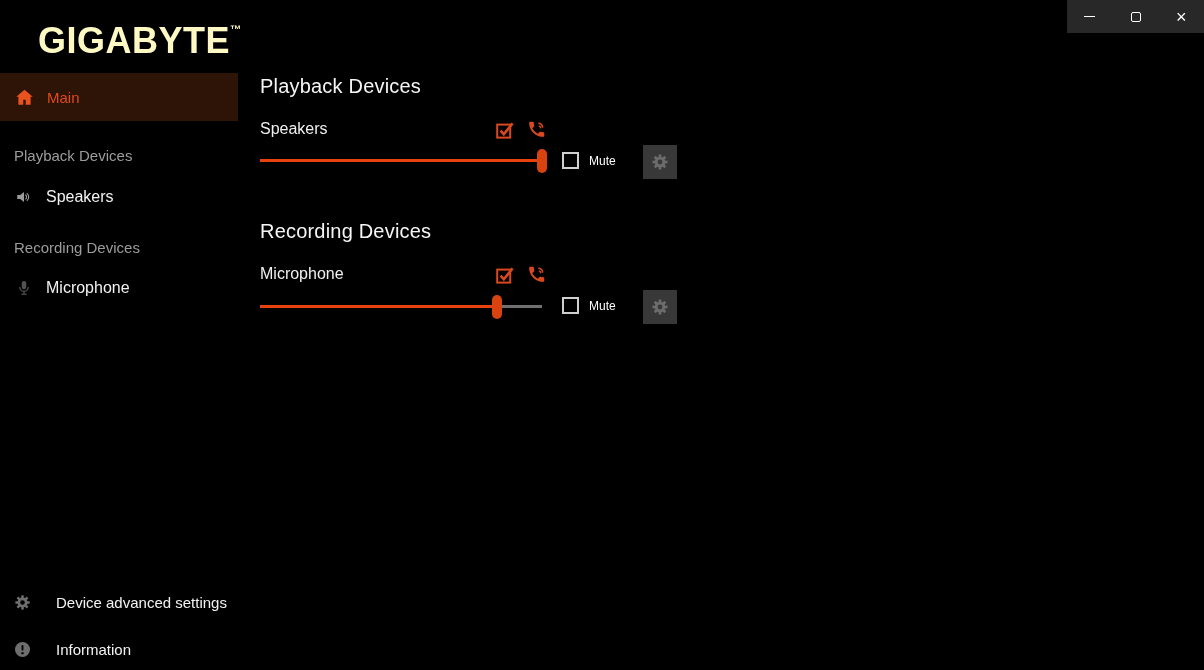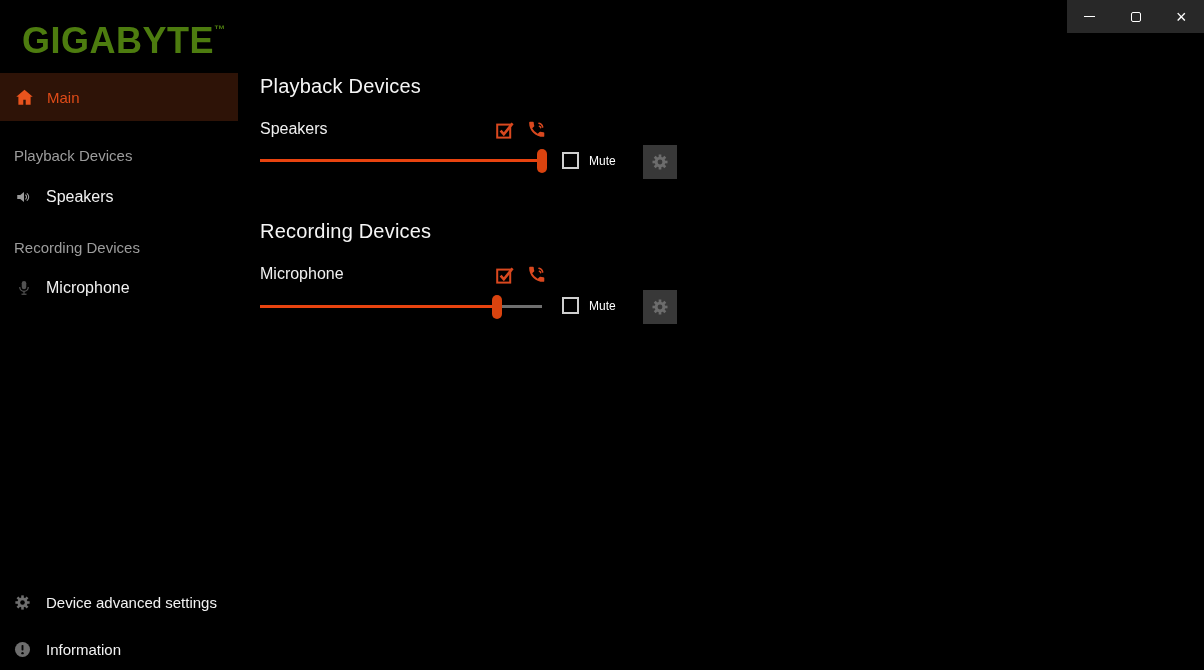--- a/index.html
+++ b/index.html
@@ -11,35 +11,35 @@
   }
   .abs{position:absolute;}
 
   
   .win-controls{left:1067px;top:0;width:137px;height:33px;background:#282828;display:flex;}
   .win-btn{flex:1;display:flex;align-items:center;justify-content:center;color:#fff;cursor:default;}
   .min-glyph{width:11px;height:1.5px;background:#fff;}
   .max-glyph{width:10px;height:10px;border:1.2px solid #fff;border-radius:2px;box-sizing:border-box;}
   .close-glyph{font-size:18px;line-height:1;font-weight:300;}
 
-  .logo{left:22px;top:20px;color:#4d7c0f;font-size:36px;font-weight:800;letter-spacing:0.5px;white-space:nowrap;}
+  .logo{left:38px;top:20px;color:#fef9c3;font-size:36px;font-weight:800;letter-spacing:0.5px;white-space:nowrap;}
   .logo .tm{font-size:11px;vertical-align:20px;font-weight:700;letter-spacing:0;}
 
   
   .side-main{left:0;top:73px;width:238px;height:48px;background:#2e1307;display:flex;align-items:center;box-sizing:border-box;padding-left:14px;text-align:center;}
   .side-main .mi-label{color:#df4b18;font-size:15px;margin-left:12px;}
 
   .side-label{color:#9c9c9c;font-size:15px;}
   .side-item{display:flex;align-items:center;left:0;width:238px;cursor:default;}
   .side-item .icon{width:18px;height:18px;margin-left:15px;flex:none;}
   .side-item .it-label{color:#f2f2f2;font-size:16px;margin-left:13px;}
 
   .foot-item{display:flex;align-items:center;left:0;width:238px;cursor:default;}
   .foot-item .icon{width:19px;height:19px;margin-left:13px;flex:none;}
-  .foot-item .ft-label{color:#f2f2f2;font-size:15px;margin-left:14px;}
+  .foot-item .ft-label{color:#f2f2f2;font-size:15px;margin-left:24px;}
 
   
   .content-heading{color:#f5f5f5;font-size:20px;letter-spacing:0.2px;}
   .device-label{color:#f0f0f0;font-size:16px;}
 
   .dev-icons{display:flex;align-items:center;gap:11px;}
   .dev-icons svg{display:block;}
 
   .slider{width:282px;height:24px;}
   .slider .track{position:absolute;left:0;top:10px;width:100%;height:3px;background:#6f6f6f;}

